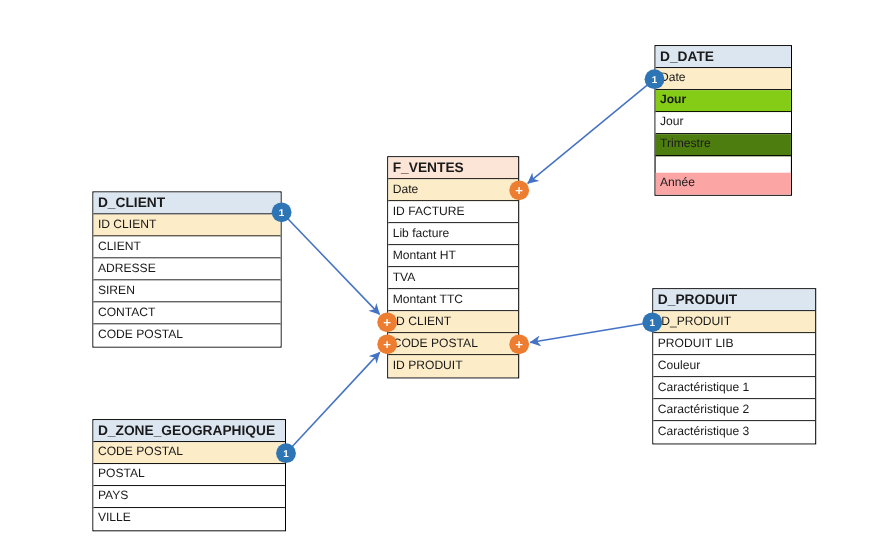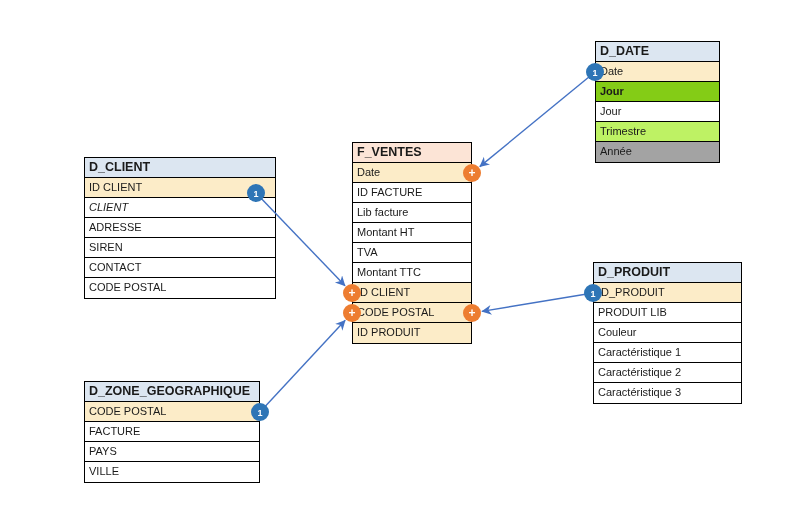--- a/index.html
+++ b/index.html
@@ -38,27 +38,27 @@
 </head>
 <body>
 
 <div id="canvas">
   <div id="tables">
       <div class="table" style="left: 595px; top: 41px; width: 125px; border-color: rgb(0, 0, 0);">
         <div class="row header" style="background: rgb(220, 230, 241);">D_DATE</div>
         <div class="row" style="background: rgb(252, 236, 200);">Date</div>
         <div class="row" style="background: #84cc16; font-weight: bold;">Jour</div>
         <div class="row" style="background: rgb(255, 255, 255);">Jour</div>
-        <div class="row" style="background: #bef264;">Trimestre</div>
-        <div class="row" style="background: #a3a3a3;">Année</div>
+        <div class="row" style="background: #4d7c0f;">Trimestre</div>
+        <div class="row" style="background: #fca5a5; margin-top: 15px;">Année</div>
       </div>
-      <div class="table" style="left: 84px; top: 157px; width: 192px; border-color: rgb(0, 0, 0);">
+      <div class="table" style="left: 84px; top: 174px; width: 172px; border-color: rgb(0, 0, 0);">
         <div class="row header" style="background: rgb(220, 230, 241);">D_CLIENT</div>
         <div class="row" style="background: rgb(252, 236, 200);">ID CLIENT</div>
-        <div class="row" style="background: rgb(255, 255, 255); font-style: italic;">CLIENT</div>
+        <div class="row" style="background: rgb(255, 255, 255);">CLIENT</div>
         <div class="row" style="background: rgb(255, 255, 255);">ADRESSE</div>
         <div class="row" style="background: rgb(255, 255, 255);">SIREN</div>
         <div class="row" style="background: rgb(255, 255, 255);">CONTACT</div>
         <div class="row" style="background: rgb(255, 255, 255);">CODE POSTAL</div>
       </div>
       <div class="table" style="left: 352px; top: 142px; width: 120px; border-color: rgb(0, 0, 0);">
         <div class="row header" style="background: rgb(252, 228, 214);">F_VENTES</div>
         <div class="row" style="background: rgb(252, 236, 200);">Date</div>
         <div class="row" style="background: rgb(255, 255, 255);">ID FACTURE</div>
         <div class="row" style="background: rgb(255, 255, 255);">Lib facture</div>
@@ -74,21 +74,21 @@
         <div class="row" style="background: rgb(252, 236, 200);">ID_PRODUIT</div>
         <div class="row" style="background: rgb(255, 255, 255);">PRODUIT LIB</div>
         <div class="row" style="background: rgb(255, 255, 255);">Couleur</div>
         <div class="row" style="background: rgb(255, 255, 255);">Caractéristique 1</div>
         <div class="row" style="background: rgb(255, 255, 255);">Caractéristique 2</div>
         <div class="row" style="background: rgb(255, 255, 255);">Caractéristique 3</div>
       </div>
       <div class="table" style="left: 84px; top: 381px; width: 176px; border-color: rgb(0, 0, 0);">
         <div class="row header" style="background: rgb(220, 230, 241);">D_ZONE_GEOGRAPHIQUE</div>
         <div class="row" style="background: rgb(252, 236, 200);">CODE POSTAL</div>
-        <div class="row" style="background: rgb(255, 255, 255);">FACTURE</div>
+        <div class="row" style="background: rgb(255, 255, 255);">POSTAL</div>
         <div class="row" style="background: rgb(255, 255, 255);">PAYS</div>
         <div class="row" style="background: rgb(255, 255, 255);">VILLE</div>
       </div>
     </div>
   <svg id="overlay" width="811" height="506">
     <defs>
       <marker id="arrowhead" markerUnits="userSpaceOnUse" markerWidth="12" markerHeight="12" refX="9.5" refY="5" orient="auto">
         <path d="M0,0 L10,5 L0,10 L3,5 Z" fill="#4472c4"></path>
       </marker>
     </defs>

